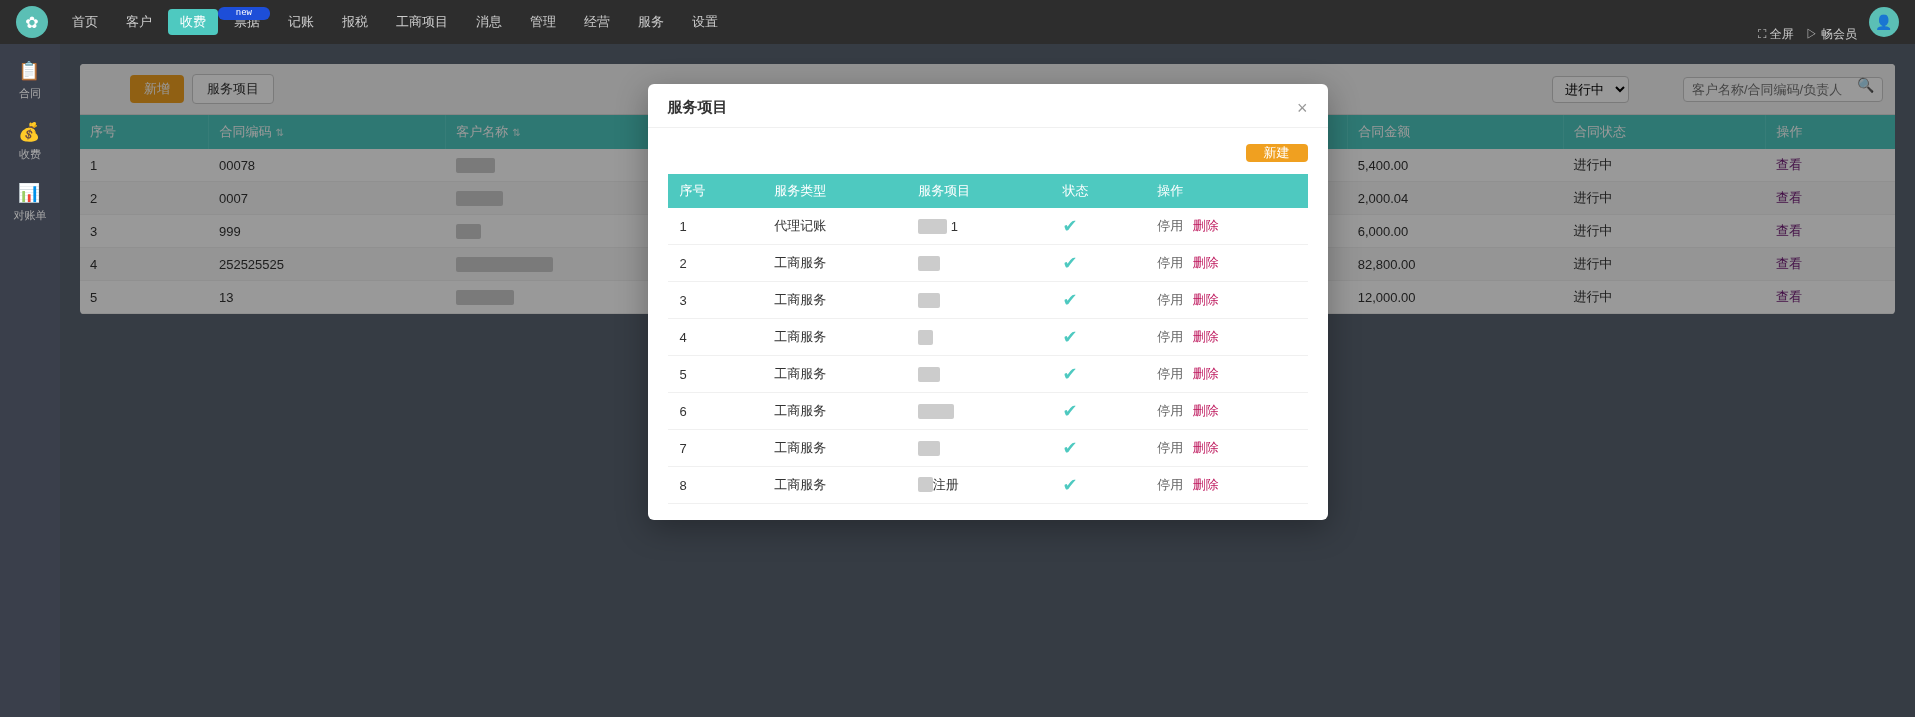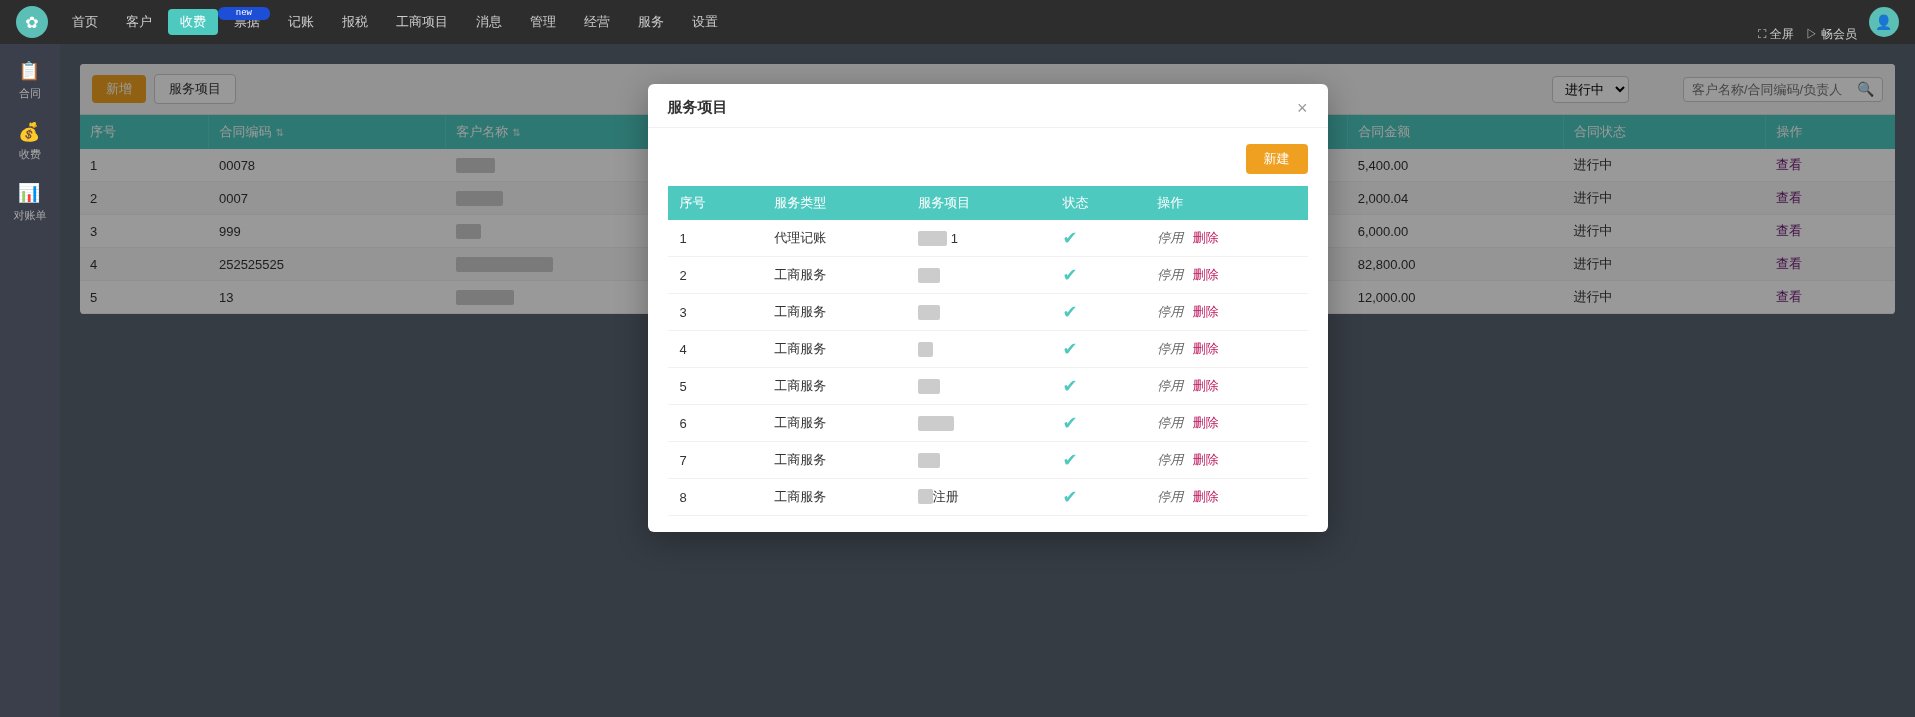--- a/index.html
+++ b/index.html
@@ -54,32 +54,32 @@
     .content-area { padding: 20px; }
 
     
     .contract-panel { background: #fff; border-radius: 4px; overflow: hidden; }
     .contract-toolbar {
       display: flex; align-items: center; gap: 8px; padding: 10px 12px;
       background: #f5f5f5; border-bottom: 1px solid #e0e0e0;
     }
     .btn-new-orange {
       background: #f0a020; color: white; border: none; padding: 5px 14px;
-      border-radius: 4px; cursor: pointer; font-size: 13px;
+      border-radius: 4px; cursor: pointer; font-size: 13px; margin-left: 38px;
     }
     .btn-service-project {
       background: white; border: 1px solid #ccc; padding: 5px 14px;
       border-radius: 4px; cursor: pointer; font-size: 13px; color: #333;
     }
     .toolbar-right { margin-left: auto; display: flex; align-items: center; gap: 6px; }
     .status-select {
       border: 1px solid #ccc; padding: 4px 8px; border-radius: 4px;
       font-size: 13px; background: white; cursor: pointer;
     }
-    .search-input-wrap { display: flex; align-items: center; position: relative; padding-left: 48px; }
+    .search-input-wrap { display: flex; align-items: flex-start; position: relative; padding-left: 48px; }
     .search-input {
       border: 1px solid #ccc; padding: 4px 28px 4px 8px;
       border-radius: 4px; font-size: 13px; width: 200px; color: #999;
     }
     .search-icon { position: absolute; right: 8px; color: #999; font-size: 14px; }
 
     
     .contract-table { width: 100%; border-collapse: collapse; }
     .contract-table th {
       background: #4ec9c0; color: white; padding: 8px 10px;
@@ -118,38 +118,38 @@
     .modal-title { font-size: 15px; font-weight: bold; color: #333; }
     .modal-close {
       cursor: pointer; color: #999; font-size: 18px;
       background: none; border: none; line-height: 1;
     }
     .modal-body { padding: 16px 20px; flex: 1; overflow-y: auto; }
     .modal-new-btn {
       display: flex; justify-content: flex-end; margin-bottom: 12px;
     }
     .btn-new-modal {
-      background: #f0a020; color: white; border: none; padding: 6px 18px;
+      background: #f0a020; color: white; border: none; padding: 0 18px;
       border-radius: 4px; cursor: pointer; font-size: 13px;
     }
 
     
     .modal-table { width: 100%; border-collapse: collapse; }
     .modal-table th {
       background: #4ec9c0; color: white; padding: 8px 12px;
       text-align: left; font-weight: normal; font-size: 13px;
     }
     .modal-table td {
       padding: 7px 12px; border-bottom: 1px solid #f0f0f0;
       font-size: 13px; color: #333;
     }
     .status-check { color: #4ec9c0; font-size: 18px; }
     .btn-stop {
       color: #666; cursor: pointer; background: none; border: none;
-      font-size: 13px; margin-right: 6px; font-style: italic;
+      font-size: 13px; margin-right: 6px;
     }
     .btn-delete { color: #be185d; cursor: pointer; background: none; border: none; font-size: 13px; }
     .modal-scroll-wrap { position: relative; overflow-y: auto; max-height: 380px; }
   </style>
 </head>
 <body>
 
 <nav class="top-nav">
   <div class="logo">✿</div>
   <div class="nav-item">首页</div>

